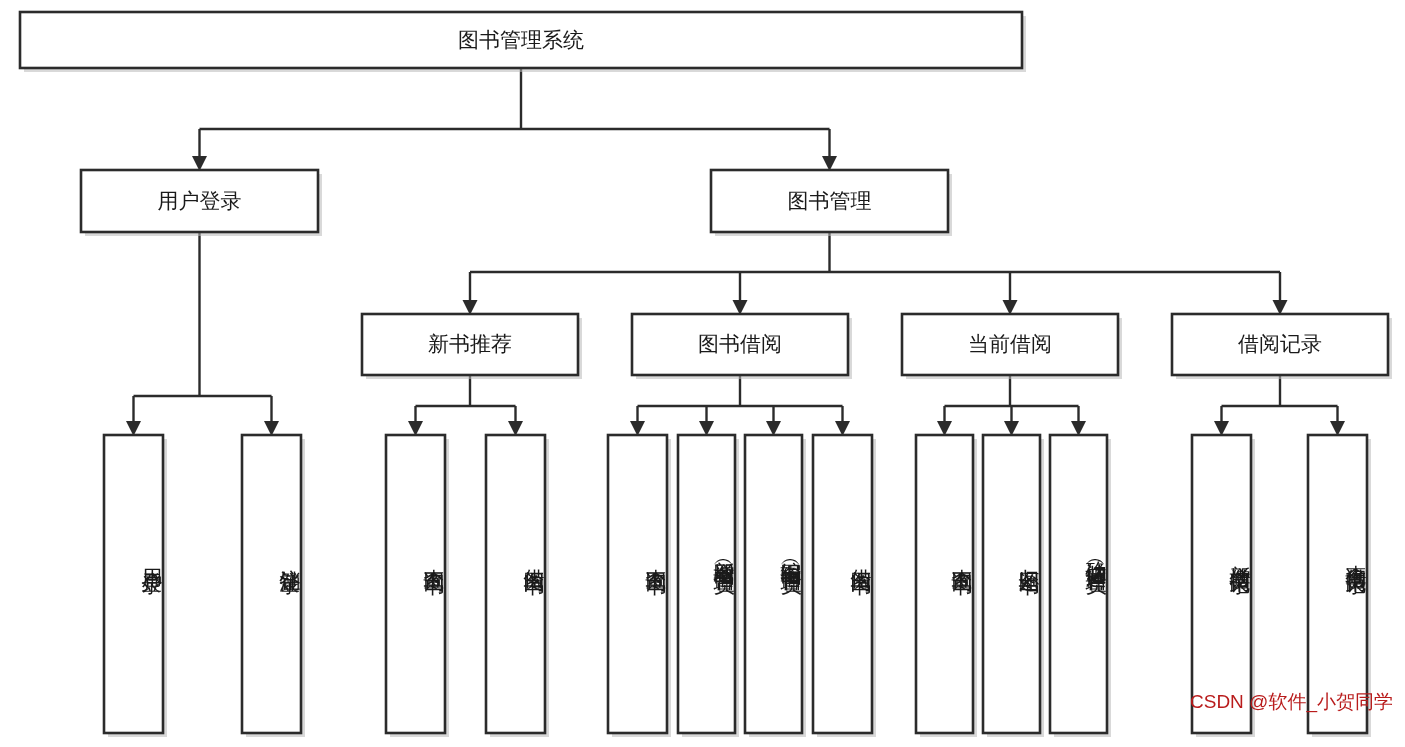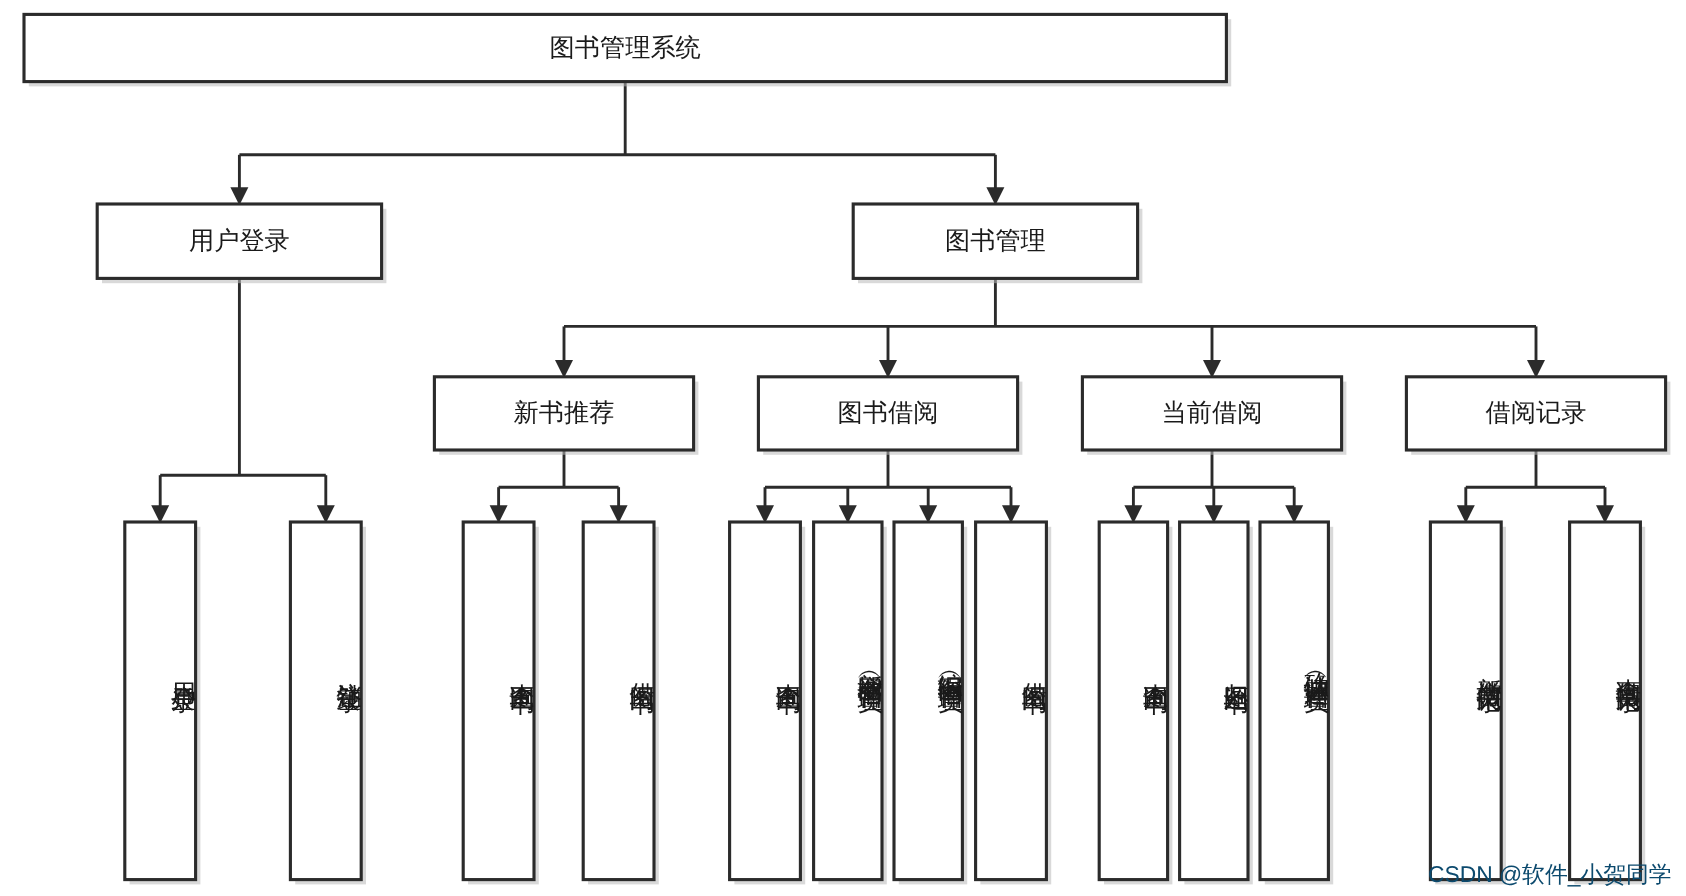--- a/index.html
+++ b/index.html
@@ -11,21 +11,21 @@
   .node-shadow{fill:#b9b9b9;opacity:.55;stroke:none;}
   .conn{stroke:#2b2b2b;stroke-width:2.4;fill:none;stroke-linecap:butt;}
   .arrow-head{fill:#2b2b2b;stroke:none;}
   .node-label{fill:#1a1a1a;font-family:"Liberation Sans","DejaVu Sans",sans-serif;
        font-size:21px;text-anchor:middle;dominant-baseline:middle;}
   .leaf-label{position:absolute;writing-mode:vertical-rl;text-orientation:upright;
        font-family:"Liberation Sans","DejaVu Sans",sans-serif;font-size:21px;
        color:#1a1a1a;line-height:1.04;letter-spacing:2px;white-space:nowrap;
        text-align:center;pointer-events:none;}
   .watermark{position:absolute;font-family:"Liberation Sans","DejaVu Sans",sans-serif;
-       font-size:19px;color:#0c4a6e;left:1190px;top:716px;white-space:nowrap;}
+       font-size:19px;color:#b91c1c;left:1190px;top:689px;white-space:nowrap;}
 </style>
 </head>
 <body>
 
 <div id="diagram-root">
   <svg id="diagram-svg" viewBox="0 0 1405 747">
     <g id="connector-layer">
         <g>
           <line x1="521" y1="68" x2="521" y2="129" class="conn"></line>
           <line x1="199.5" y1="129" x2="829.5" y2="129" class="conn"></line>

